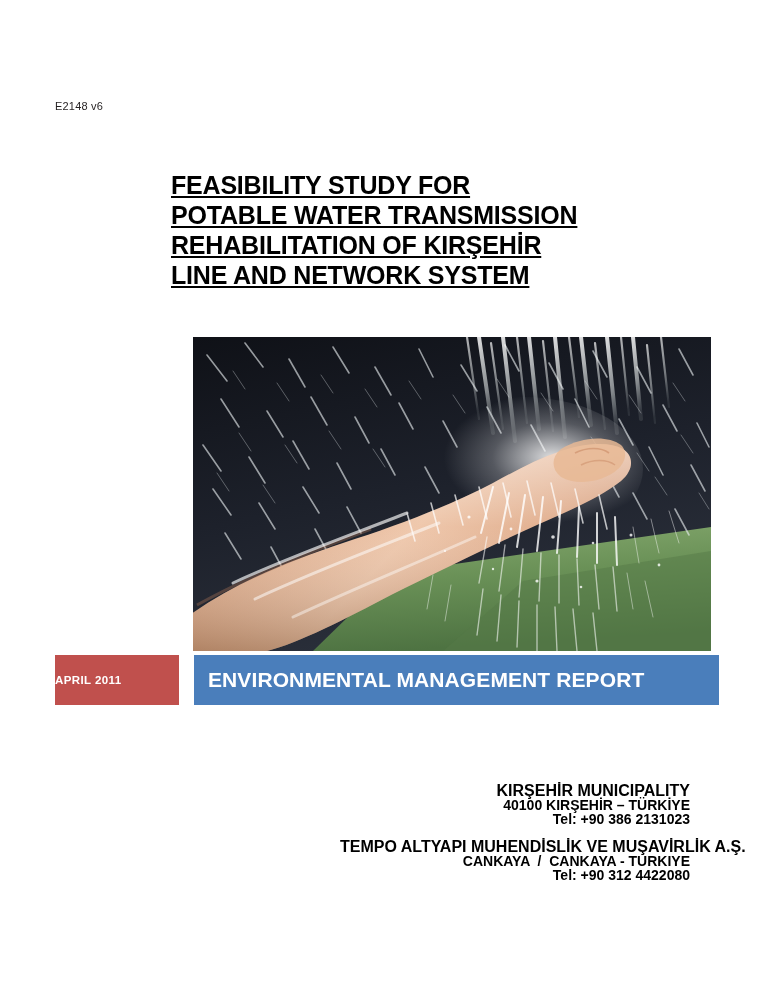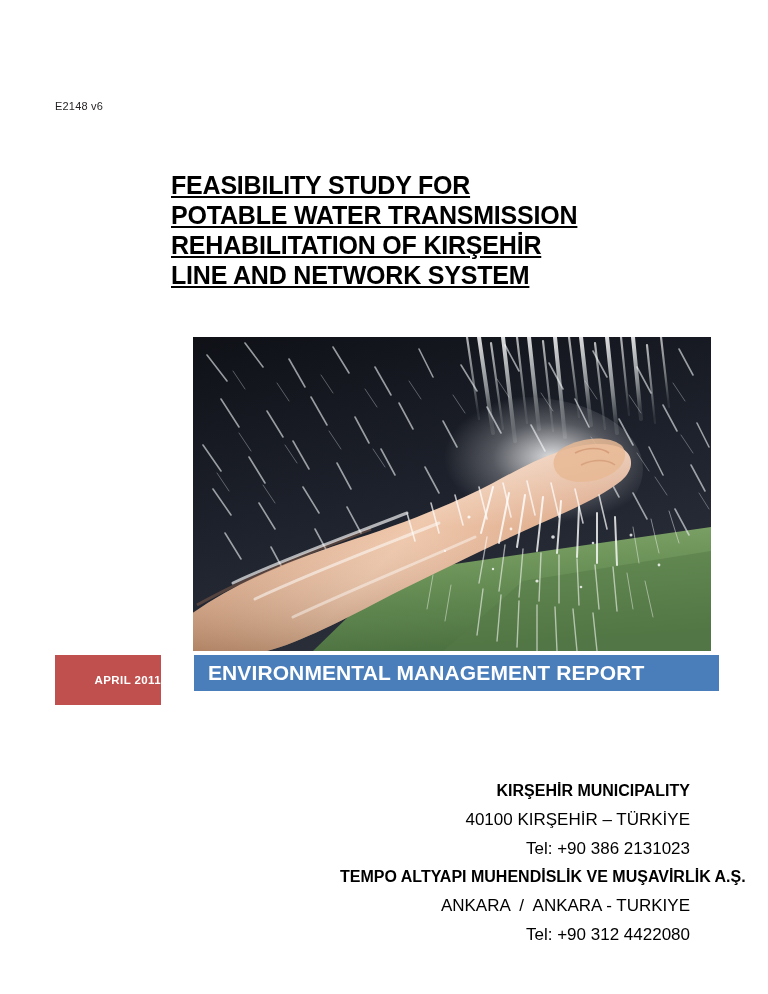--- a/index.html
+++ b/index.html
@@ -61,39 +61,39 @@
     position: absolute;
     left: 55px;
     top: 655px;
     width: 664px;
     height: 50px;
   }
   .banner-date {
     position: absolute;
     left: 0;
     top: 0;
-    width: 106px;
+    width: 124px;
     height: 50px;
     background: #c0504d;
     display: flex;
     align-items: center;
-    justify-content: flex-end;
+    justify-content: flex-start;
   }
   .banner-date-label {
     color: #ffffff;
     font-size: 11.5px;
     font-weight: bold;
     letter-spacing: 0.4px;
   }
   .banner-main {
     position: absolute;
     left: 139px;
     top: 0;
     width: 525px;
-    height: 36px;
+    height: 50px;
     background: #4a7ebb;
     display: flex;
     align-items: center;
   }
   .banner-main-label {
     color: #ffffff;
     font-size: 21px;
     font-weight: bold;
     letter-spacing: 0.1px;
     padding-left: 14px;
@@ -110,26 +110,25 @@
   .footer-group { margin-bottom: 14px; }
   .footer-group:last-child { margin-bottom: 0; }
   .footer-heading {
     font-size: 16px;
     font-weight: bold;
     line-height: 14px;
     color: #000000;
     white-space: nowrap;
   }
   .footer-line {
-    font-size: 17px;
-    font-weight: 400;
+    font-size: 14px;
+    font-weight: 700;
     line-height: 14px;
     color: #000000;
     white-space: pre;
-    margin-top: 15px;
   }
 </style>
 </head>
 <body>
 
 <div class="doc-number">E2148 v6</div>
 
 <div class="title-block">
   <div class="title-line">FEASIBILITY STUDY FOR</div>
   <div class="title-line">POTABLE WATER TRANSMISSION</div>
@@ -389,17 +388,17 @@
 <div class="footer">
 
   <div class="footer-group">
     <div class="footer-heading">KIRŞEHİR MUNICIPALITY</div>
     <div class="footer-line">40100 KIRŞEHİR – TÜRKİYE</div>
     <div class="footer-line">Tel: +90 386 2131023</div>
   </div>
 
   <div class="footer-group">
     <div class="footer-heading">TEMPO ALTYAPI MUHENDİSLİK VE MUŞAVİRLİK A.Ş.</div>
-    <div class="footer-line">ANKARA  /  ANKARA - TURKIYE</div>
+    <div class="footer-line">CANKAYA  /  CANKAYA - TURKIYE</div>
     <div class="footer-line">Tel: +90 312 4422080</div>
   </div>
 
 </div>
 
 </body></html>

